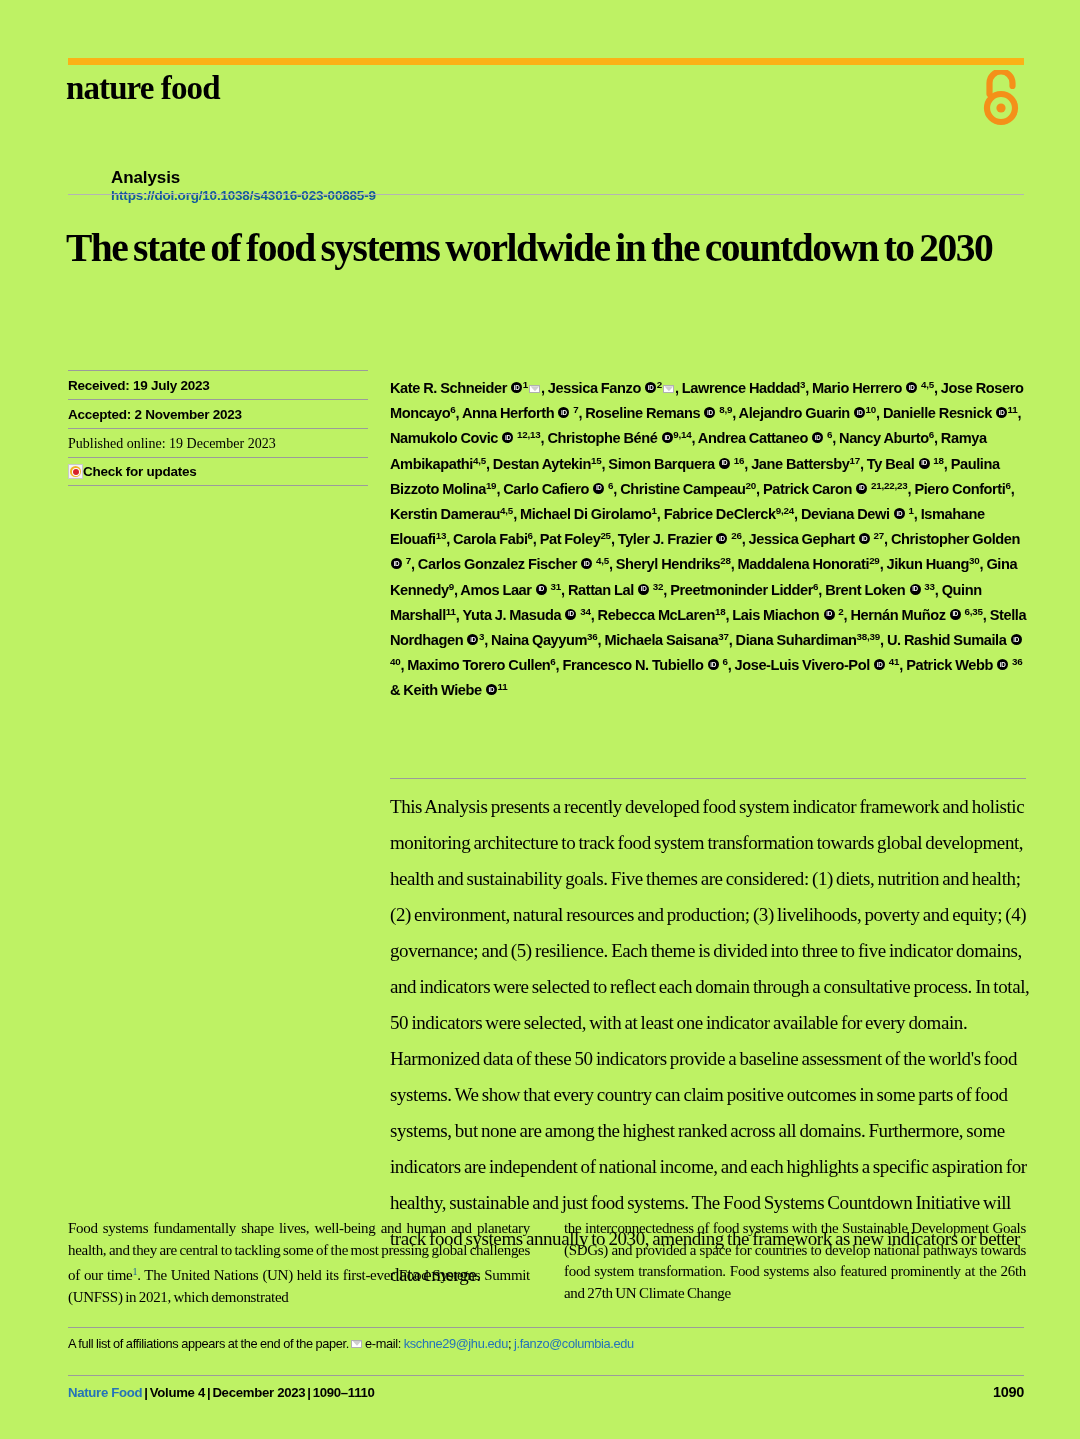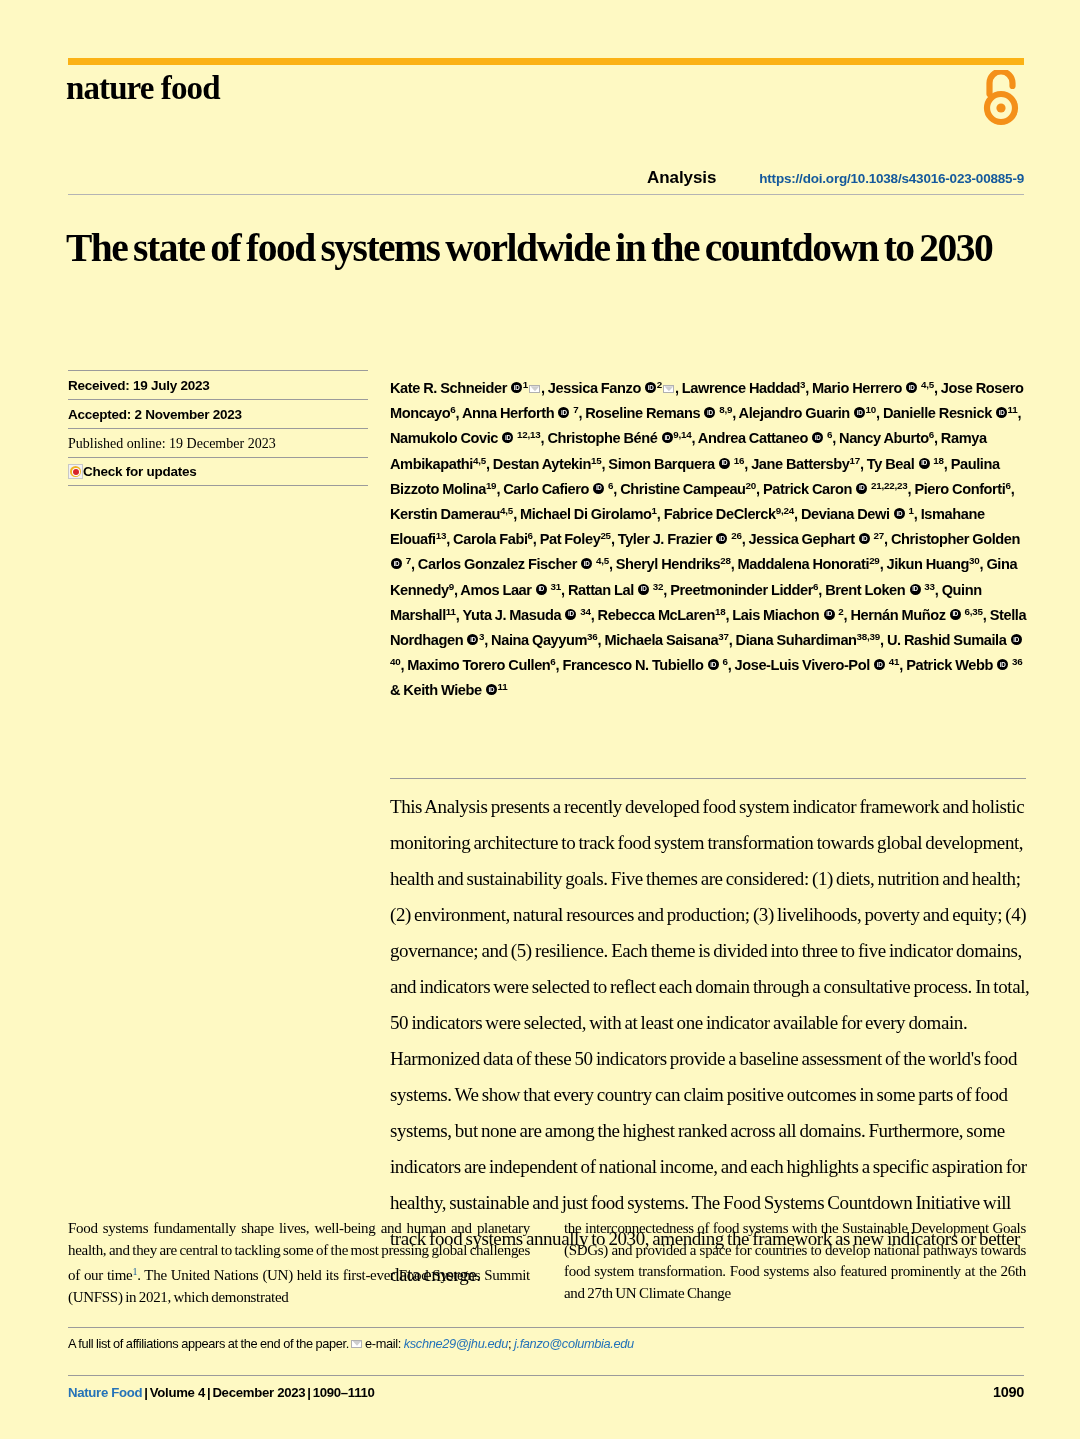--- a/index.html
+++ b/index.html
@@ -9,21 +9,21 @@
   }
   body {
     font-family: "Liberation Sans", sans-serif;
     color: #000000;
     -webkit-font-smoothing: antialiased;
   }
   .page {
     position: relative;
     width: 1080px;
     height: 1439px;
-    background: #fef9c3;
+    background: #bef264;
     overflow: hidden;
   }
 
   
   .top-rule {
     position: absolute;
     left: 68px;
     top: 58px;
     width: 956px;
     height: 7px;
@@ -48,22 +48,23 @@
     height: 56px;
   }
 
   
   .artrow {
     position: absolute;
     left: 68px;
     top: 168px;
     width: 956px;
     display: flex;
-    justify-content: flex-end;
+    justify-content: center;
     align-items: baseline;
+    flex-direction: column;
   }
   .article-type {
     font-size: 17px;
     font-weight: bold;
     letter-spacing: -0.1px;
   }
   .doi-link {
     font-size: 13.5px;
     font-weight: bold;
     color: #14599c;
@@ -270,21 +271,20 @@
     letter-spacing: -0.35px;
     word-spacing: -0.4px;
     display: flex;
     align-items: center;
     flex-wrap: wrap;
   }
   .footnote .env { margin: 0 3px 0 2px; }
   .mail-link {
     color: #2573b8;
     text-decoration: none;
-    font-style: italic;
   }
 
   
   .foot-rule {
     position: absolute;
     left: 68px;
     top: 1375px;
     width: 956px;
     height: 1px;
     background: #9b9b9b;

